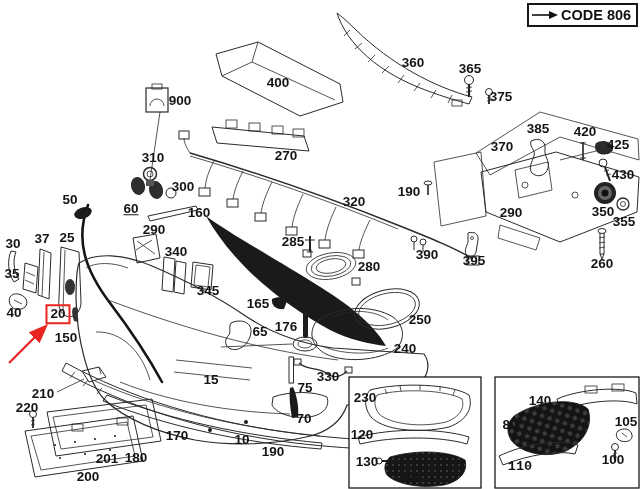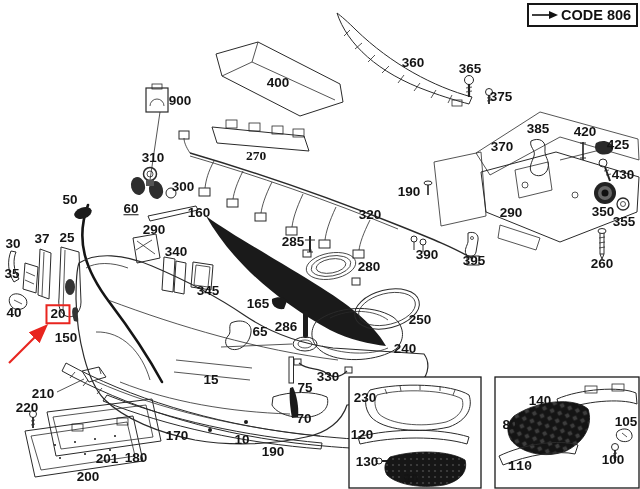--- a/index.html
+++ b/index.html
@@ -308,22 +308,22 @@
   </svg>
 
   <div id="labels-layer">
       <span class="plabel" style="left: 180px; top: 101px;">900</span>
       <span class="plabel" style="left: 278px; top: 83px;">400</span>
       <span class="plabel" style="left: 413px; top: 63px;">360</span>
       <span class="plabel" style="left: 470px; top: 69px;">365</span>
       <span class="plabel" style="left: 501px; top: 97px;">375</span>
       <span class="plabel" style="left: 153px; top: 158px;">310</span>
       <span class="plabel" style="left: 183px; top: 187px;">300</span>
-      <span class="plabel" style="left: 256px; top: 156px; font-family: Liberation Serif, serif;">270</span>
-      <span class="plabel" style="left: 354px; top: 215px; margin-left: 16px;">320</span>
+      <span class="plabel" style="left: 286px; top: 156px;">270</span>
+      <span class="plabel" style="left: 354px; top: 202px;">320</span>
       <span class="plabel" style="left: 409px; top: 192px;">190</span>
       <span class="plabel" style="left: 293px; top: 242px;">285</span>
       <span class="plabel" style="left: 369px; top: 267px;">280</span>
       <span class="plabel" style="left: 199px; top: 213px;">160</span>
       <span class="plabel" style="left: 538px; top: 129px;">385</span>
       <span class="plabel" style="left: 585px; top: 132px;">420</span>
       <span class="plabel" style="left: 618px; top: 145px;">425</span>
       <span class="plabel" style="left: 623px; top: 175px;">430</span>
       <span class="plabel" style="left: 502px; top: 147px;">370</span>
       <span class="plabel" style="left: 511px; top: 213px;">290</span>
@@ -342,21 +342,21 @@
       <span class="plabel" style="left: 42px; top: 239px;">37</span>
       <span class="plabel" style="left: 13px; top: 244px;">30</span>
       <span class="plabel" style="left: 12px; top: 257px; margin-top: 17px;">35</span>
       <span class="plabel" style="left: 14px; top: 313px;">40</span>
       <span class="plabel boxed" style="left: 58px; top: 314px;">20</span>
       <span class="plabel" style="left: 66px; top: 338px;">150</span>
       <span class="plabel" style="left: 176px; top: 252px;">340</span>
       <span class="plabel" style="left: 208px; top: 291px;">345</span>
       <span class="plabel" style="left: 258px; top: 304px;">165</span>
       <span class="plabel" style="left: 260px; top: 332px;">65</span>
-      <span class="plabel" style="left: 286px; top: 327px;">286</span>
+      <span class="plabel" style="left: 286px; top: 327px;">176</span>
       <span class="plabel" style="left: 211px; top: 348px; margin-top: 32px;">15</span>
       <span class="plabel" style="left: 305px; top: 388px;">75</span>
       <span class="plabel" style="left: 304px; top: 419px;">70</span>
       <span class="plabel" style="left: 242px; top: 440px;">10</span>
       <span class="plabel" style="left: 273px; top: 452px;">190</span>
       <span class="plabel" style="left: 177px; top: 436px;">170</span>
       <span class="plabel" style="left: 136px; top: 458px;">180</span>
       <span class="plabel" style="left: 107px; top: 459px;">201</span>
       <span class="plabel" style="left: 88px; top: 477px; text-align: right;">200</span>
       <span class="plabel" style="left: 43px; top: 394px;">210</span>

